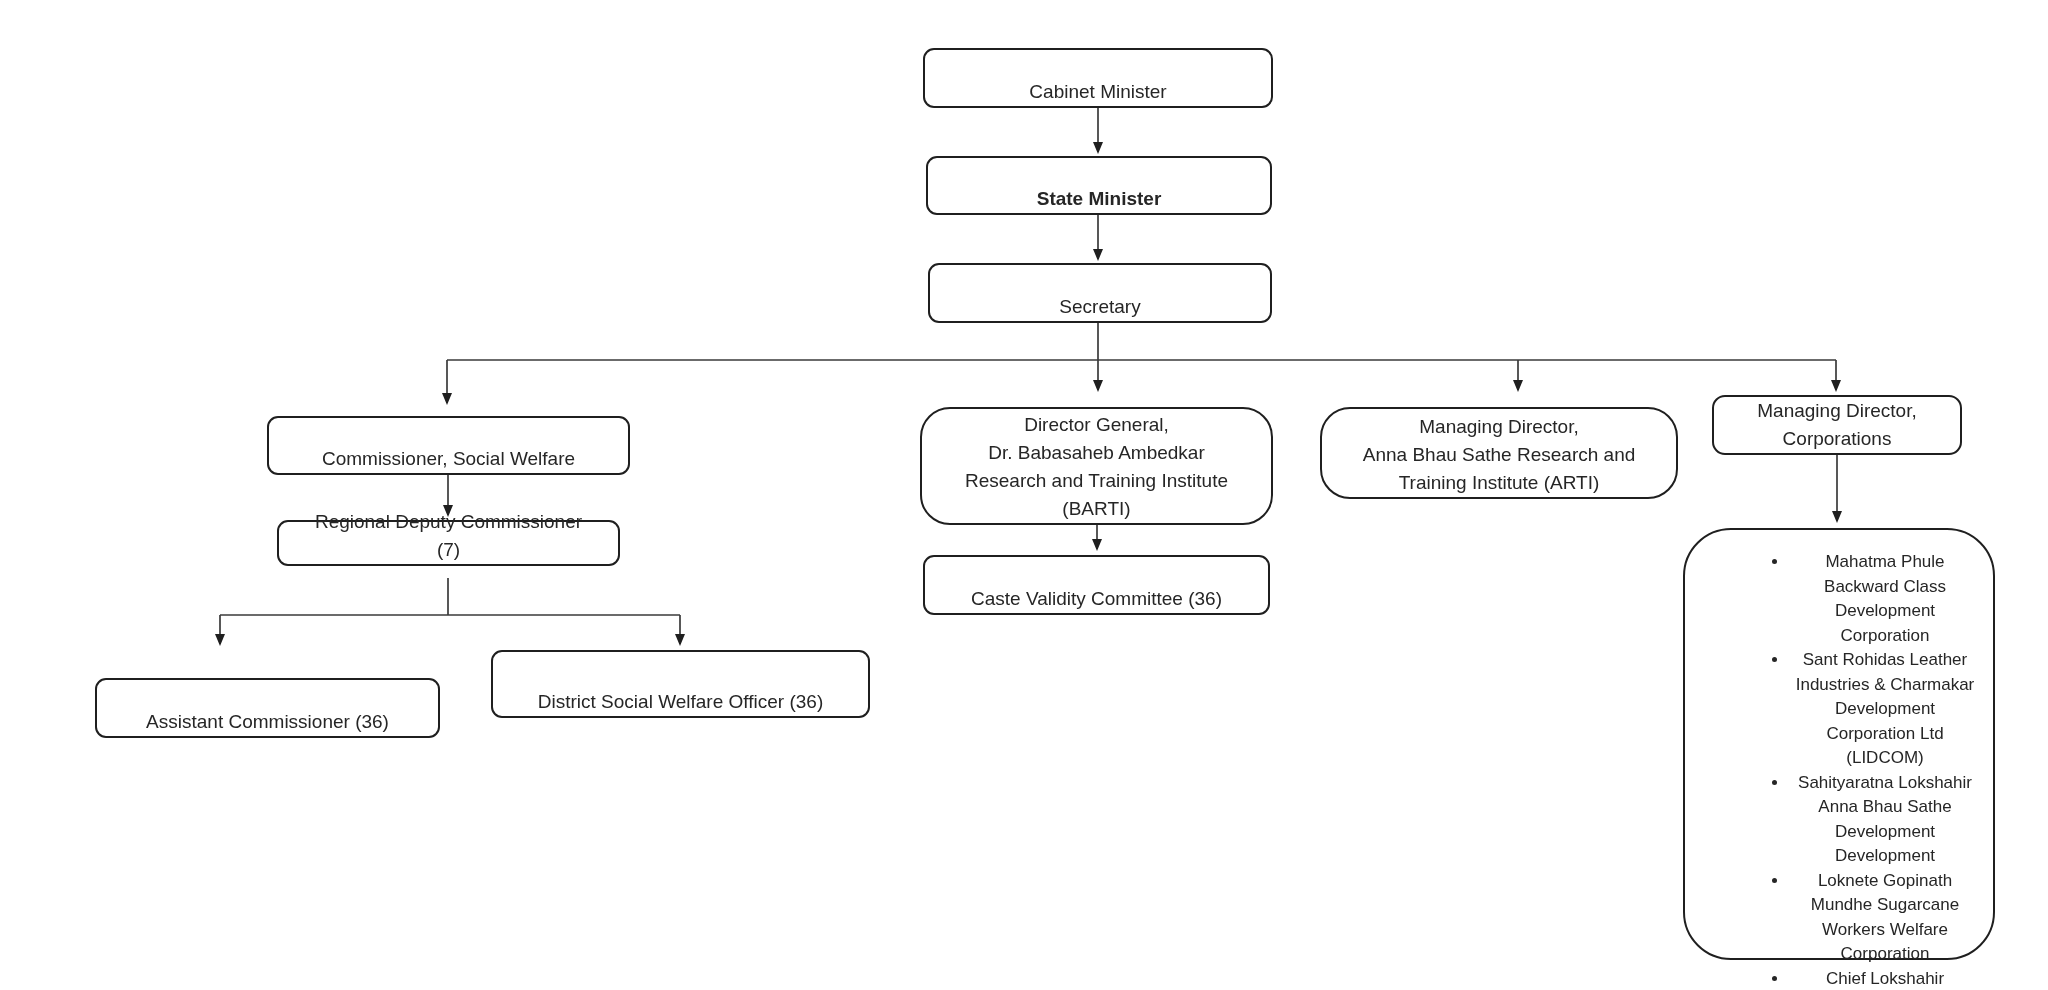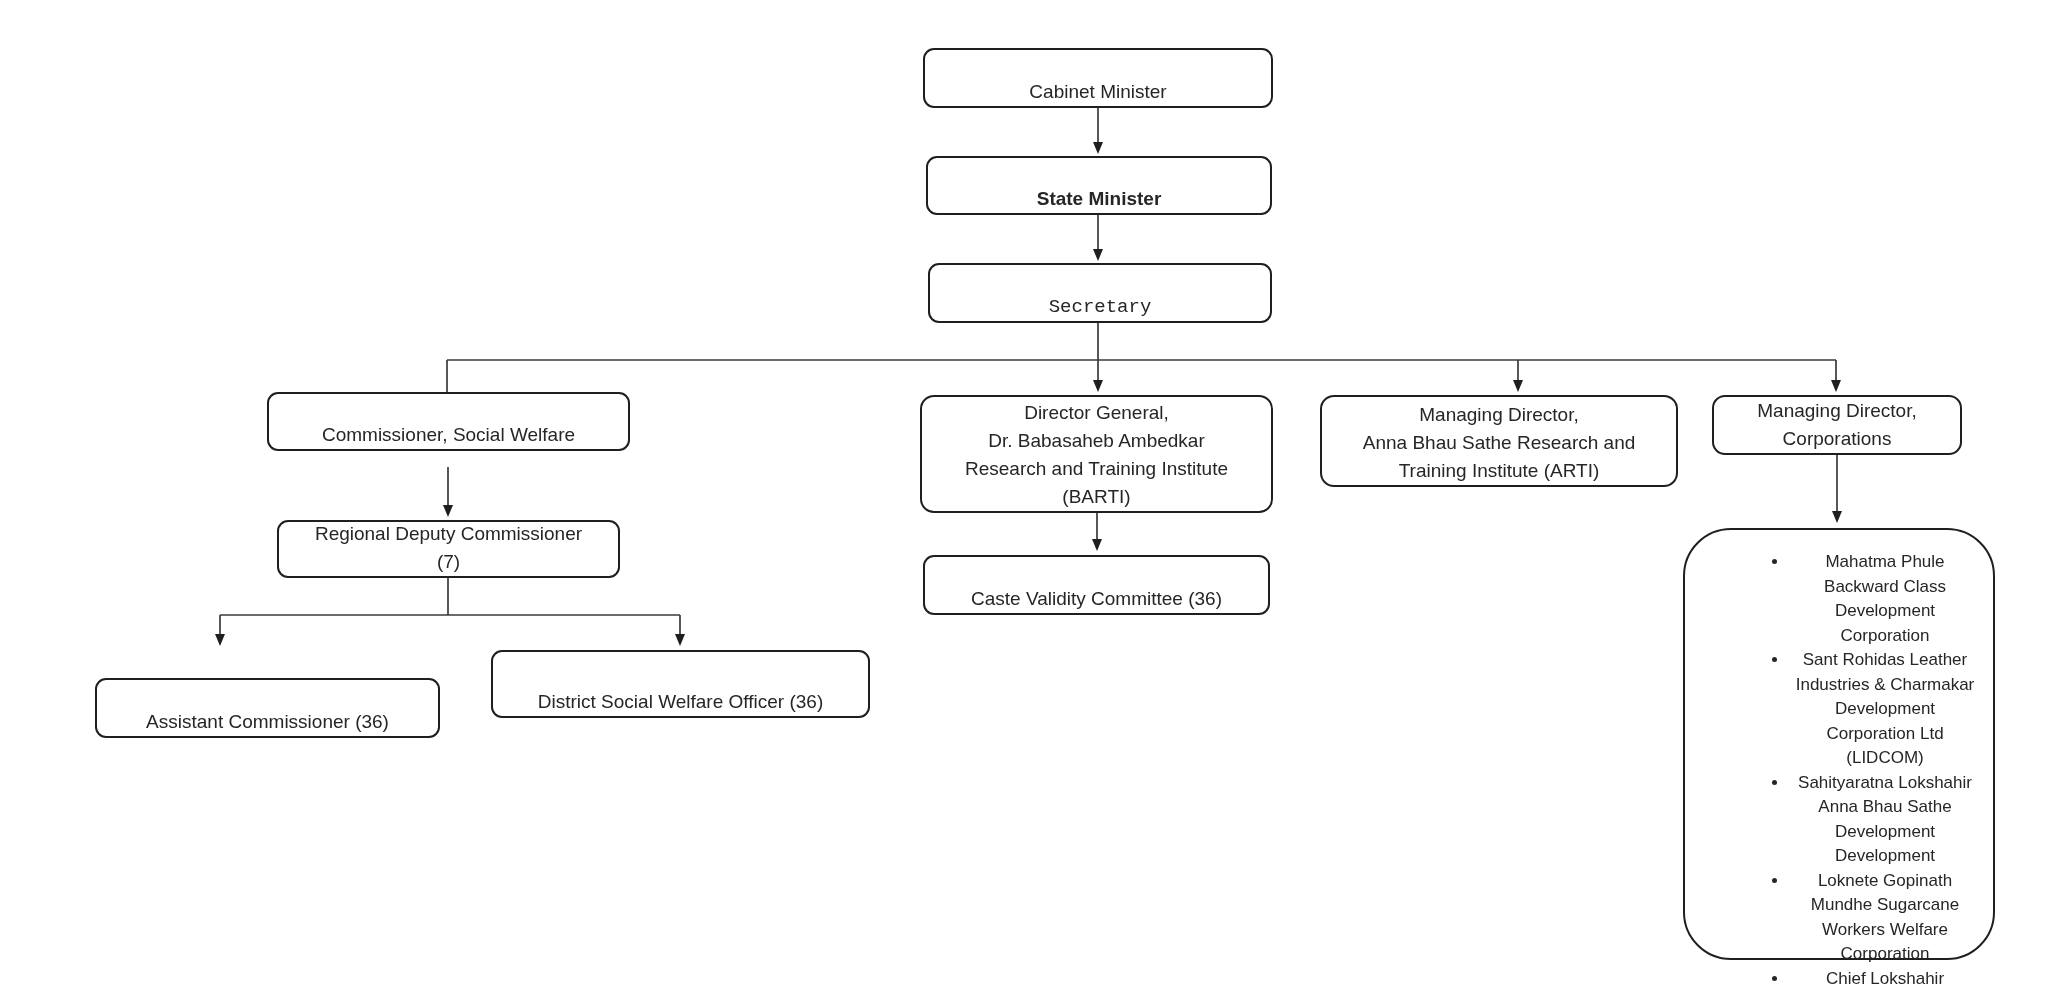--- a/index.html
+++ b/index.html
@@ -18,21 +18,21 @@
     position:absolute;box-sizing:border-box;
     background:#ffffff;border:2.2px solid var(--border);
     display:flex;align-items:flex-end;justify-content:center;
     border-radius:11px;
   }
   .node .lbl{
     white-space:pre-line;text-align:center;
     font-size:19px;line-height:28px;color:var(--text);
     padding:0 10px;
   }
-  .node.r-lg{border-radius:14px;}
+  .node.r-lg{border-radius:30px;margin-top:12px;}
   .list-box{
     position:absolute;box-sizing:border-box;background:#fff;
     border:2.2px solid var(--border);border-radius:48px;
     padding:20px 14px 10px 0;
   }
   .list-box ul{
     margin:0;padding:0 4px 0 104px;
     list-style:disc outside;
     text-align:center;
   }
@@ -72,29 +72,29 @@
   </svg>
 
   <div class="node" style="left:923px;top:48px;width:350px;height:60px;">
     <span class="lbl">Cabinet Minister</span>
   </div>
 
   <div class="node" style="left:926px;top:156px;width:346px;height:59px;font-weight:bold;">
     <span class="lbl">State Minister</span>
   </div>
 
-  <div class="node" style="left:928px;top:263px;width:344px;height:60px;font-family:Liberation Mono, monospace;">
+  <div class="node" style="left:928px;top:263px;width:344px;height:60px;">
     <span class="lbl">Secretary</span>
   </div>
 
-  <div class="node" style="left:267px;top:392px;width:363px;height:59px;">
+  <div class="node" style="left:267px;top:416px;width:363px;height:59px;">
     <span class="lbl">Commissioner, Social Welfare</span>
   </div>
 
-  <div class="node" style="left:277px;top:520px;width:343px;height:58px;">
+  <div class="node" style="left:277px;top:520px;width:343px;height:46px;">
     <span class="lbl">Regional Deputy Commissioner
 (7)</span>
   </div>
 
   <div class="node" style="left:95px;top:650px;width:345px;height:60px;margin-top:28px;">
     <span class="lbl">Assistant Commissioner (36)</span>
   </div>
 
   <div class="node" style="left:491px;top:650px;width:379px;height:68px;">
     <span class="lbl">District Social Welfare Officer (36)</span>

